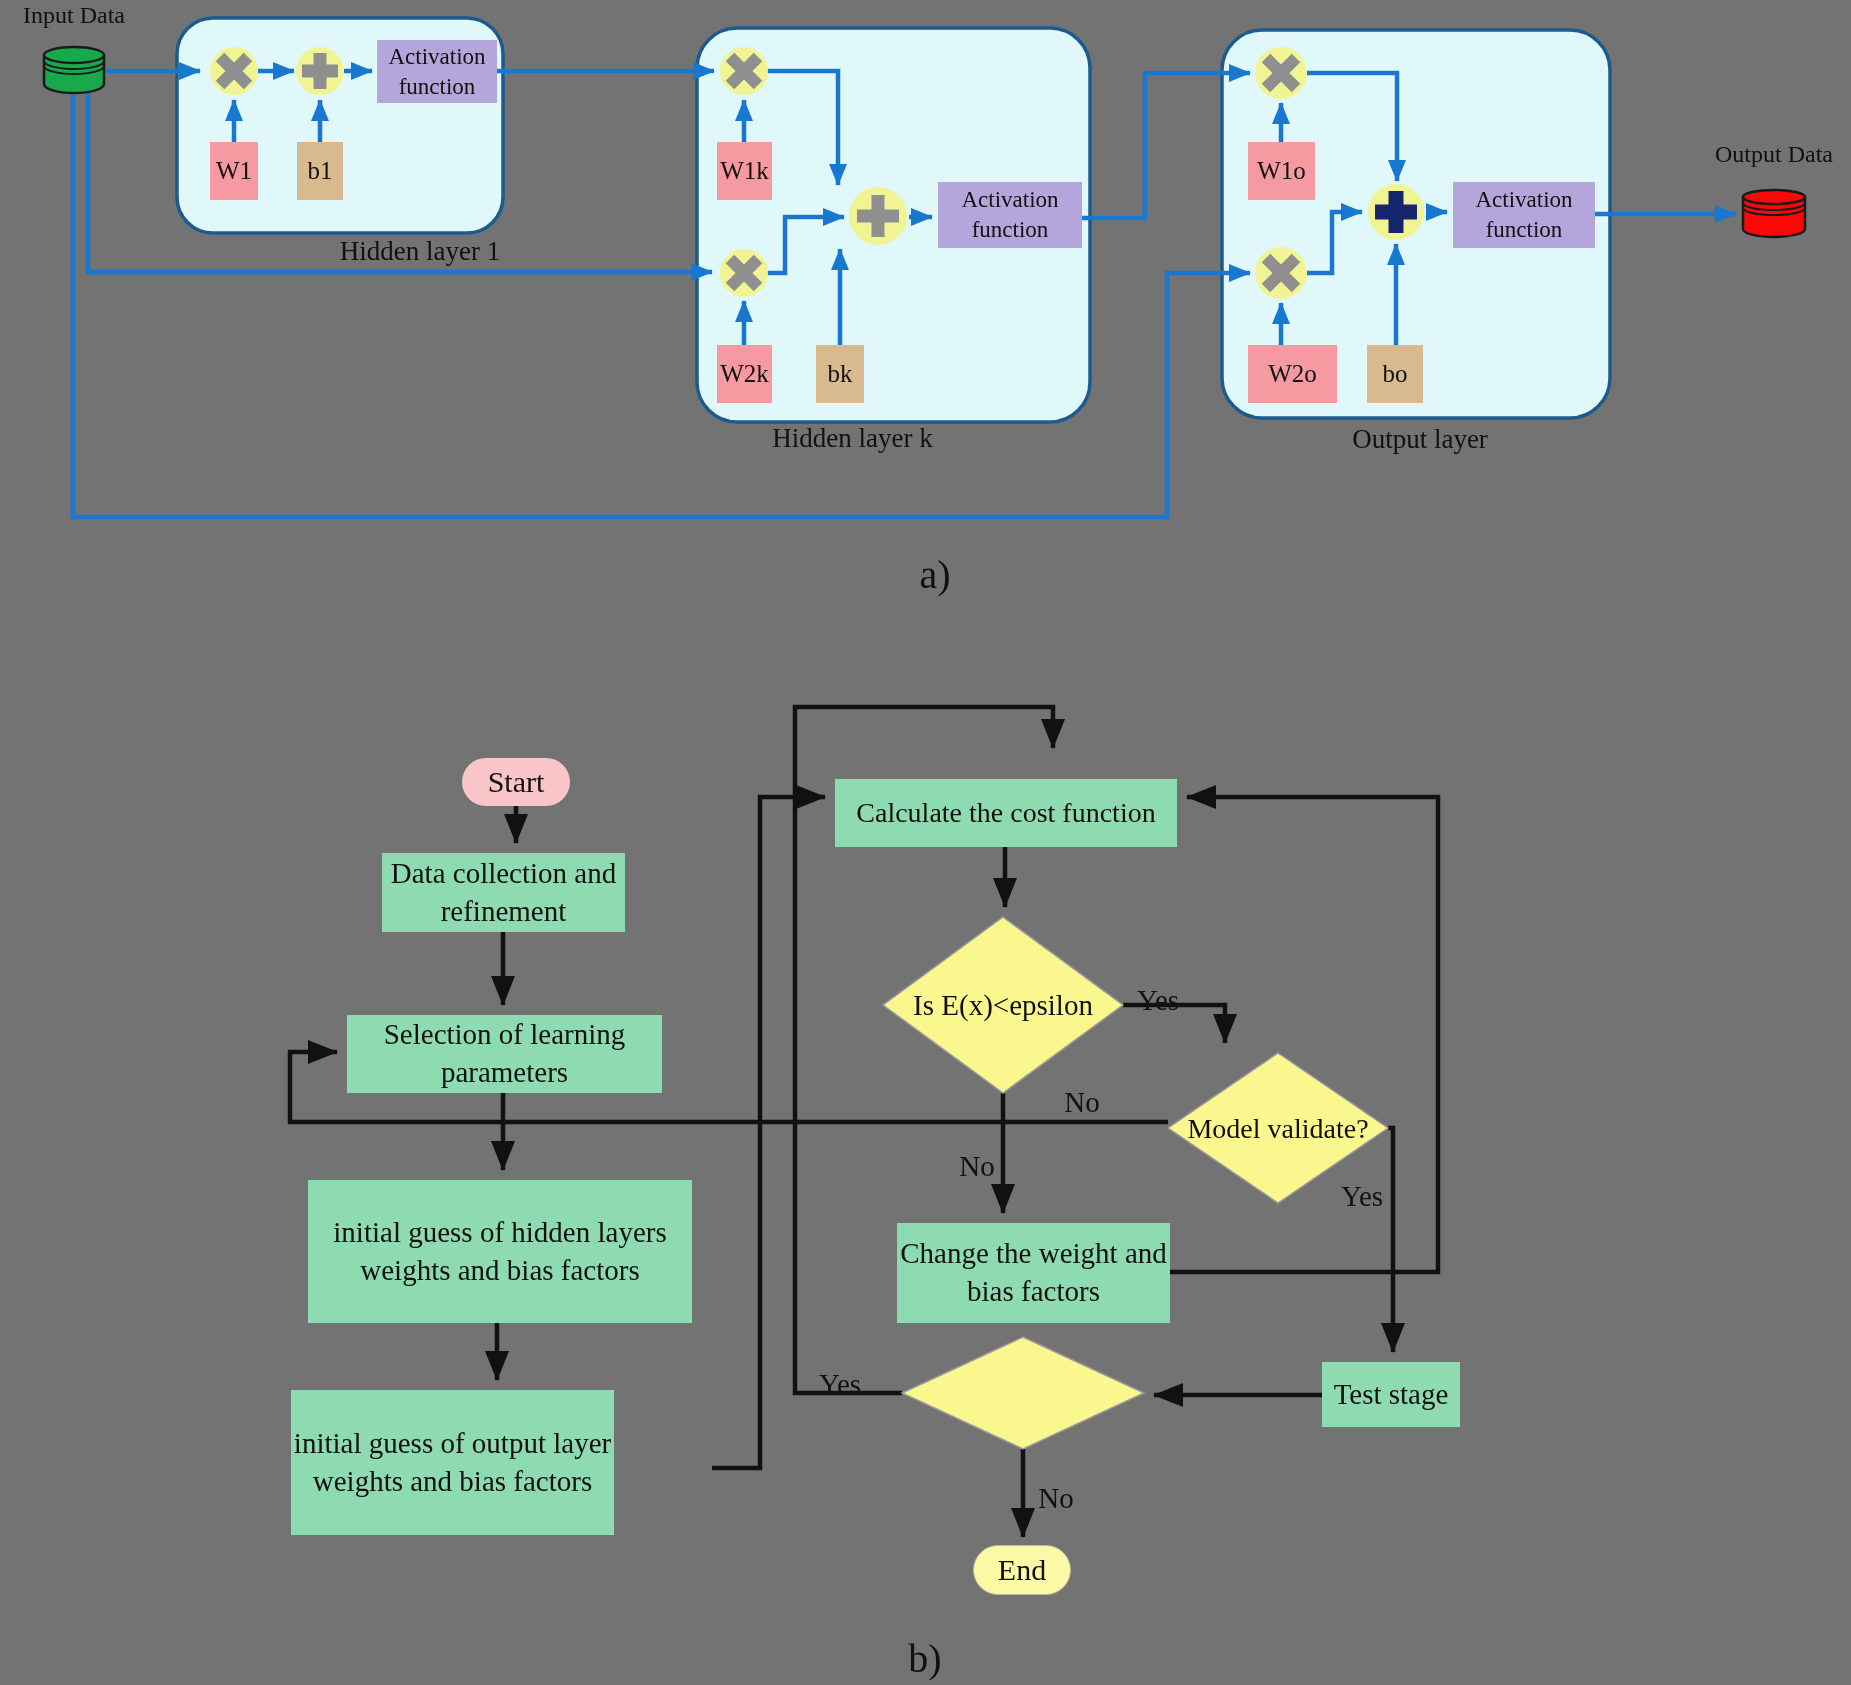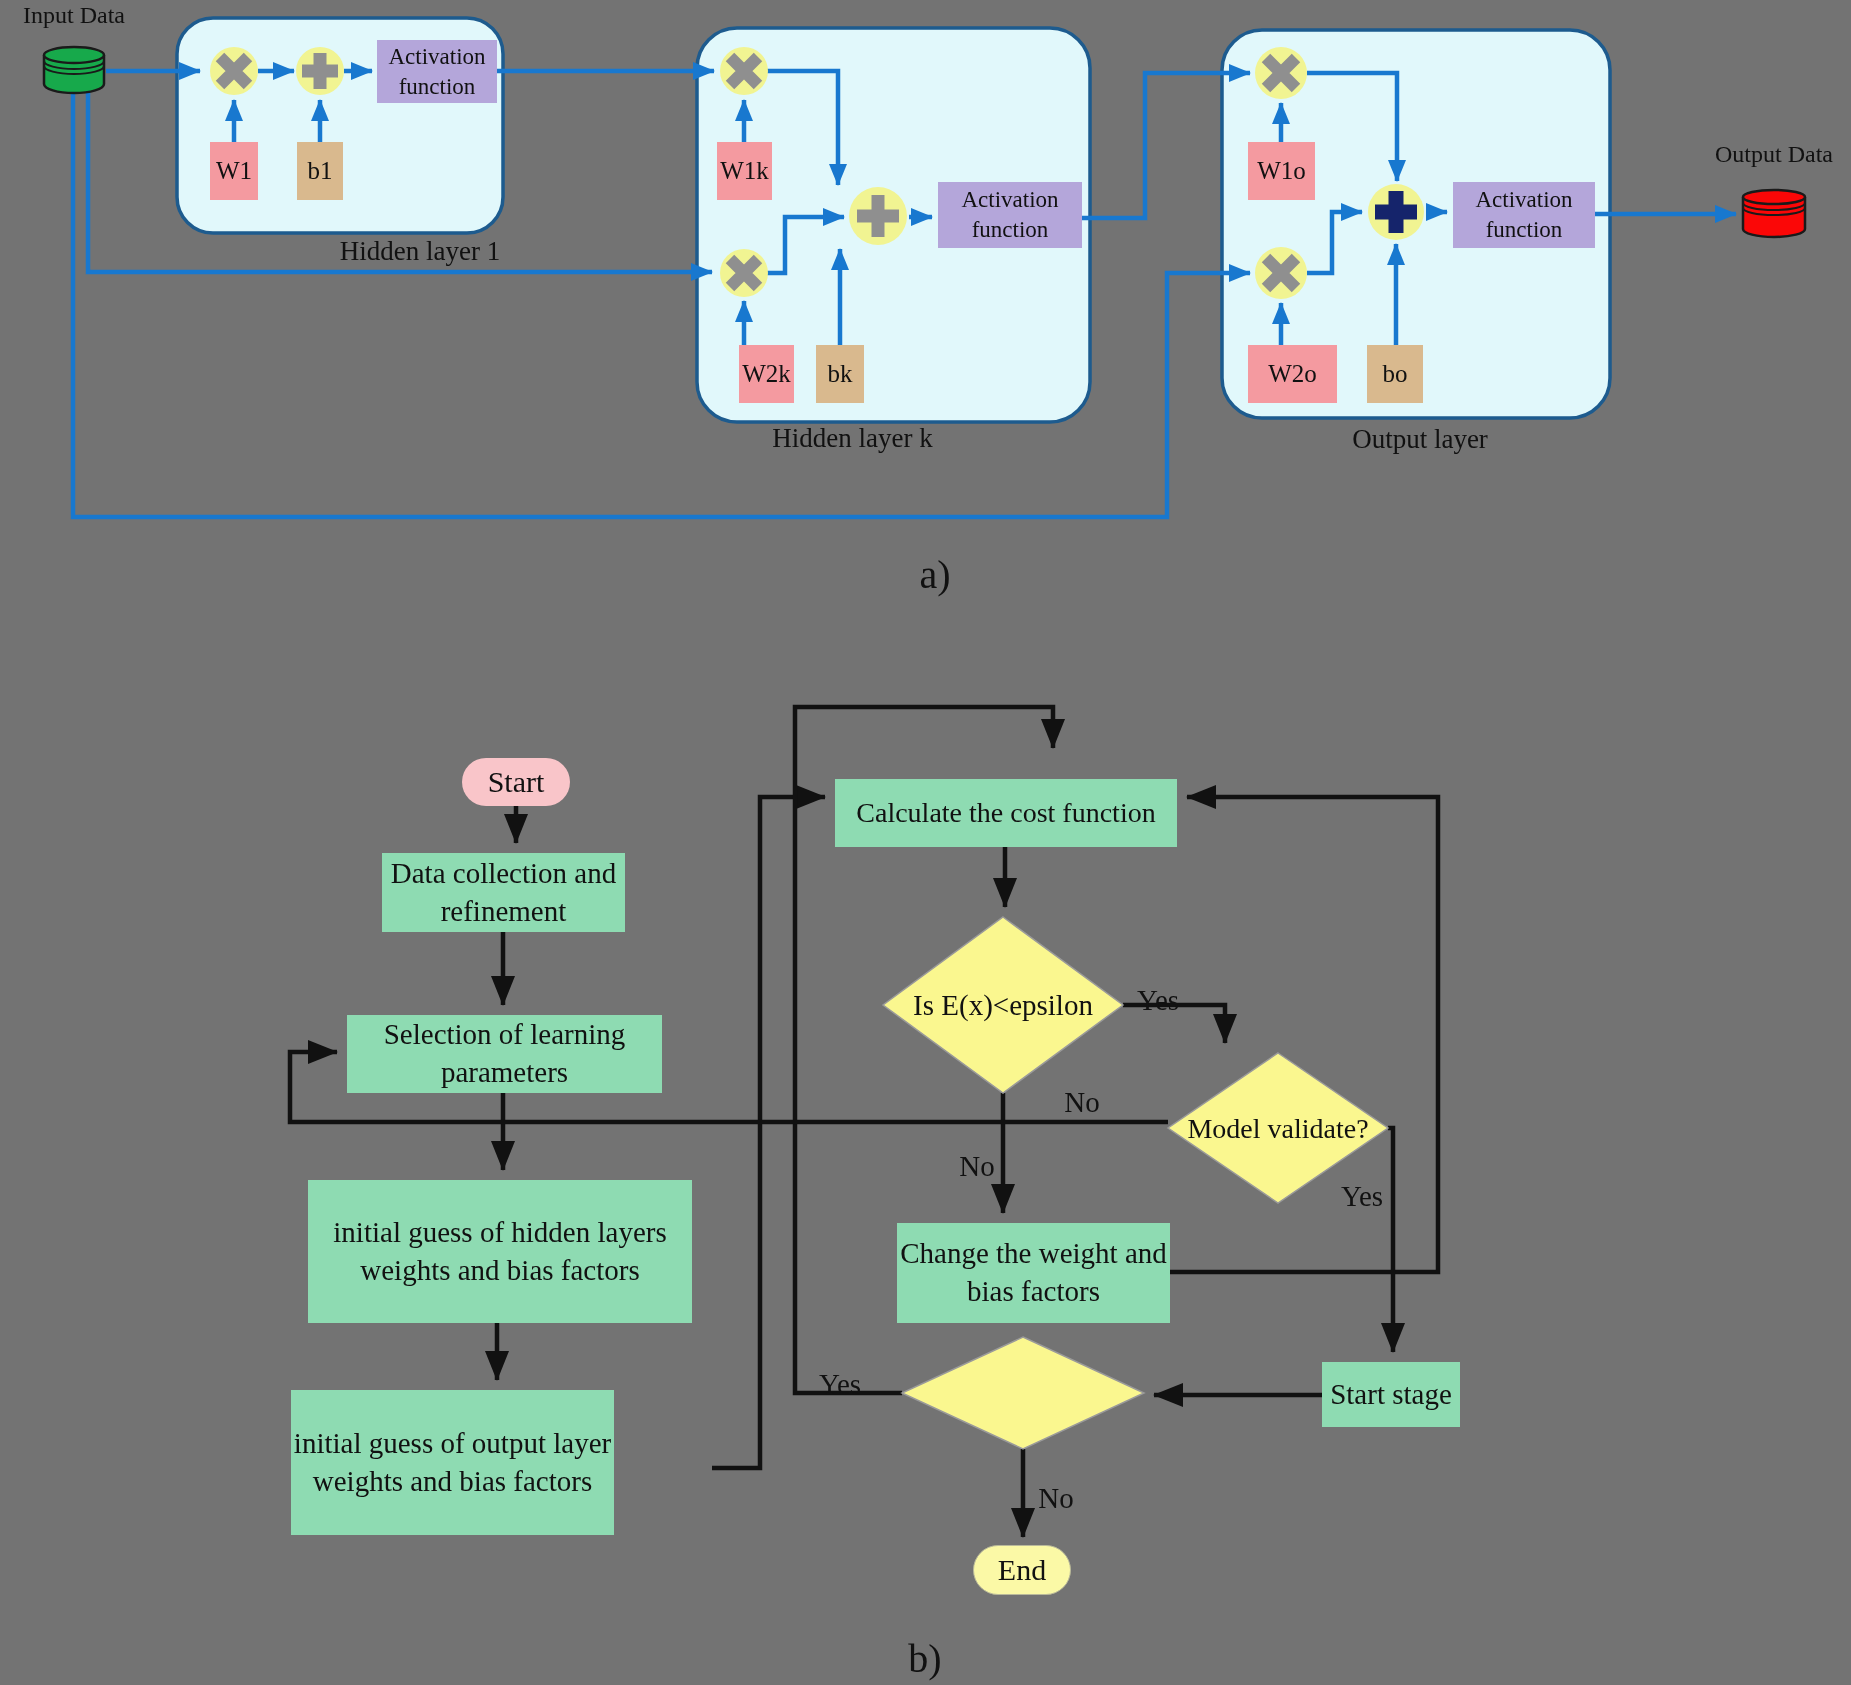--- a/index.html
+++ b/index.html
@@ -141,40 +141,40 @@
   <div class="abs iolabel" style="left:8px;top:0;width:132px;height:30px;">Input Data</div>
   <div class="abs iolabel" style="left:1698px;top:139px;width:152px;height:30px;">Output Data</div>
 
   <div class="abs actbox" style="left:377px;top:40px;width:120px;height:63px;">Activation function</div>
   <div class="abs actbox" style="left:938px;top:182px;width:144px;height:66px;">Activation function</div>
   <div class="abs actbox" style="left:1453px;top:182px;width:142px;height:66px;">Activation function</div>
 
   <div class="abs wbox" style="left:210px;top:142px;width:48px;height:58px;">W1</div>
   <div class="abs bbox" style="left:297px;top:142px;width:46px;height:58px;">b1</div>
   <div class="abs wbox" style="left:717px;top:142px;width:55px;height:58px;">W1k</div>
-  <div class="abs wbox" style="left:717px;top:345px;width:55px;height:58px;margin-left:22px;">W2k</div>
+  <div class="abs wbox" style="left:717px;top:345px;width:55px;height:58px;">W2k</div>
   <div class="abs bbox" style="left:816px;top:345px;width:48px;height:58px;">bk</div>
   <div class="abs wbox" style="left:1248px;top:142px;width:67px;height:58px;">W1o</div>
   <div class="abs wbox" style="left:1248px;top:345px;width:89px;height:58px;">W2o</div>
   <div class="abs bbox" style="left:1367px;top:345px;width:56px;height:58px;">bo</div>
 
   <div class="abs caption" style="left:330px;top:235px;width:180px;height:32px;">Hidden layer 1</div>
   <div class="abs caption" style="left:770px;top:422px;width:165px;height:32px;">Hidden layer k</div>
   <div class="abs caption" style="left:1340px;top:423px;width:160px;height:32px;">Output layer</div>
 
   <div class="abs panel" style="left:898px;top:550px;width:74px;height:48px;">a)</div>
 
   <div class="abs startpill" style="left:462px;top:758px;width:108px;height:48px;">Start</div>
   <div class="abs flowbox" style="left:382px;top:853px;width:243px;height:79px;">Data collection and refinement</div>
   <div class="abs flowbox" style="left:308px;top:1180px;width:384px;height:143px;">initial guess of hidden layers weights and bias factors</div>
   <div class="abs flowbox" style="left:347px;top:1015px;width:315px;height:78px;">Selection of learning parameters</div>
   <div class="abs flowbox" style="left:291px;top:1390px;width:323px;height:145px;">initial guess of output layer weights and bias factors</div>
   <div class="abs flowbox" style="left:835px;top:755px;width:342px;height:68px;font-size:28px;margin-top:24px;">Calculate the cost function</div>
   <div class="abs flowbox" style="left:897px;top:1223px;width:273px;height:100px;">Change the weight and bias factors</div>
-  <div class="abs flowbox" style="left:1322px;top:1362px;width:138px;height:65px;">Start stage</div>
+  <div class="abs flowbox" style="left:1322px;top:1362px;width:138px;height:65px;">Test stage</div>
   <div class="abs endpill" style="left:973px;top:1545px;width:98px;height:50px;">End</div>
 
   <div class="abs nodelabel" style="left:883px;top:917px;width:240px;height:176px;">Is E(x)&lt;epsilon</div>
   <div class="abs nodelabel" style="left:1168px;top:1053px;width:220px;height:150px;font-size:28px;">Model validate?</div>
 
   <div class="abs yesno" style="left:1127px;top:982px;width:62px;height:36px;">Yes</div>
   <div class="abs yesno" style="left:953px;top:1148px;width:48px;height:36px;">No</div>
   <div class="abs yesno" style="left:1056px;top:1084px;width:52px;height:36px;">No</div>
   <div class="abs yesno" style="left:1330px;top:1178px;width:64px;height:36px;">Yes</div>
   <div class="abs yesno" style="left:808px;top:1366px;width:64px;height:36px;">Yes</div>

